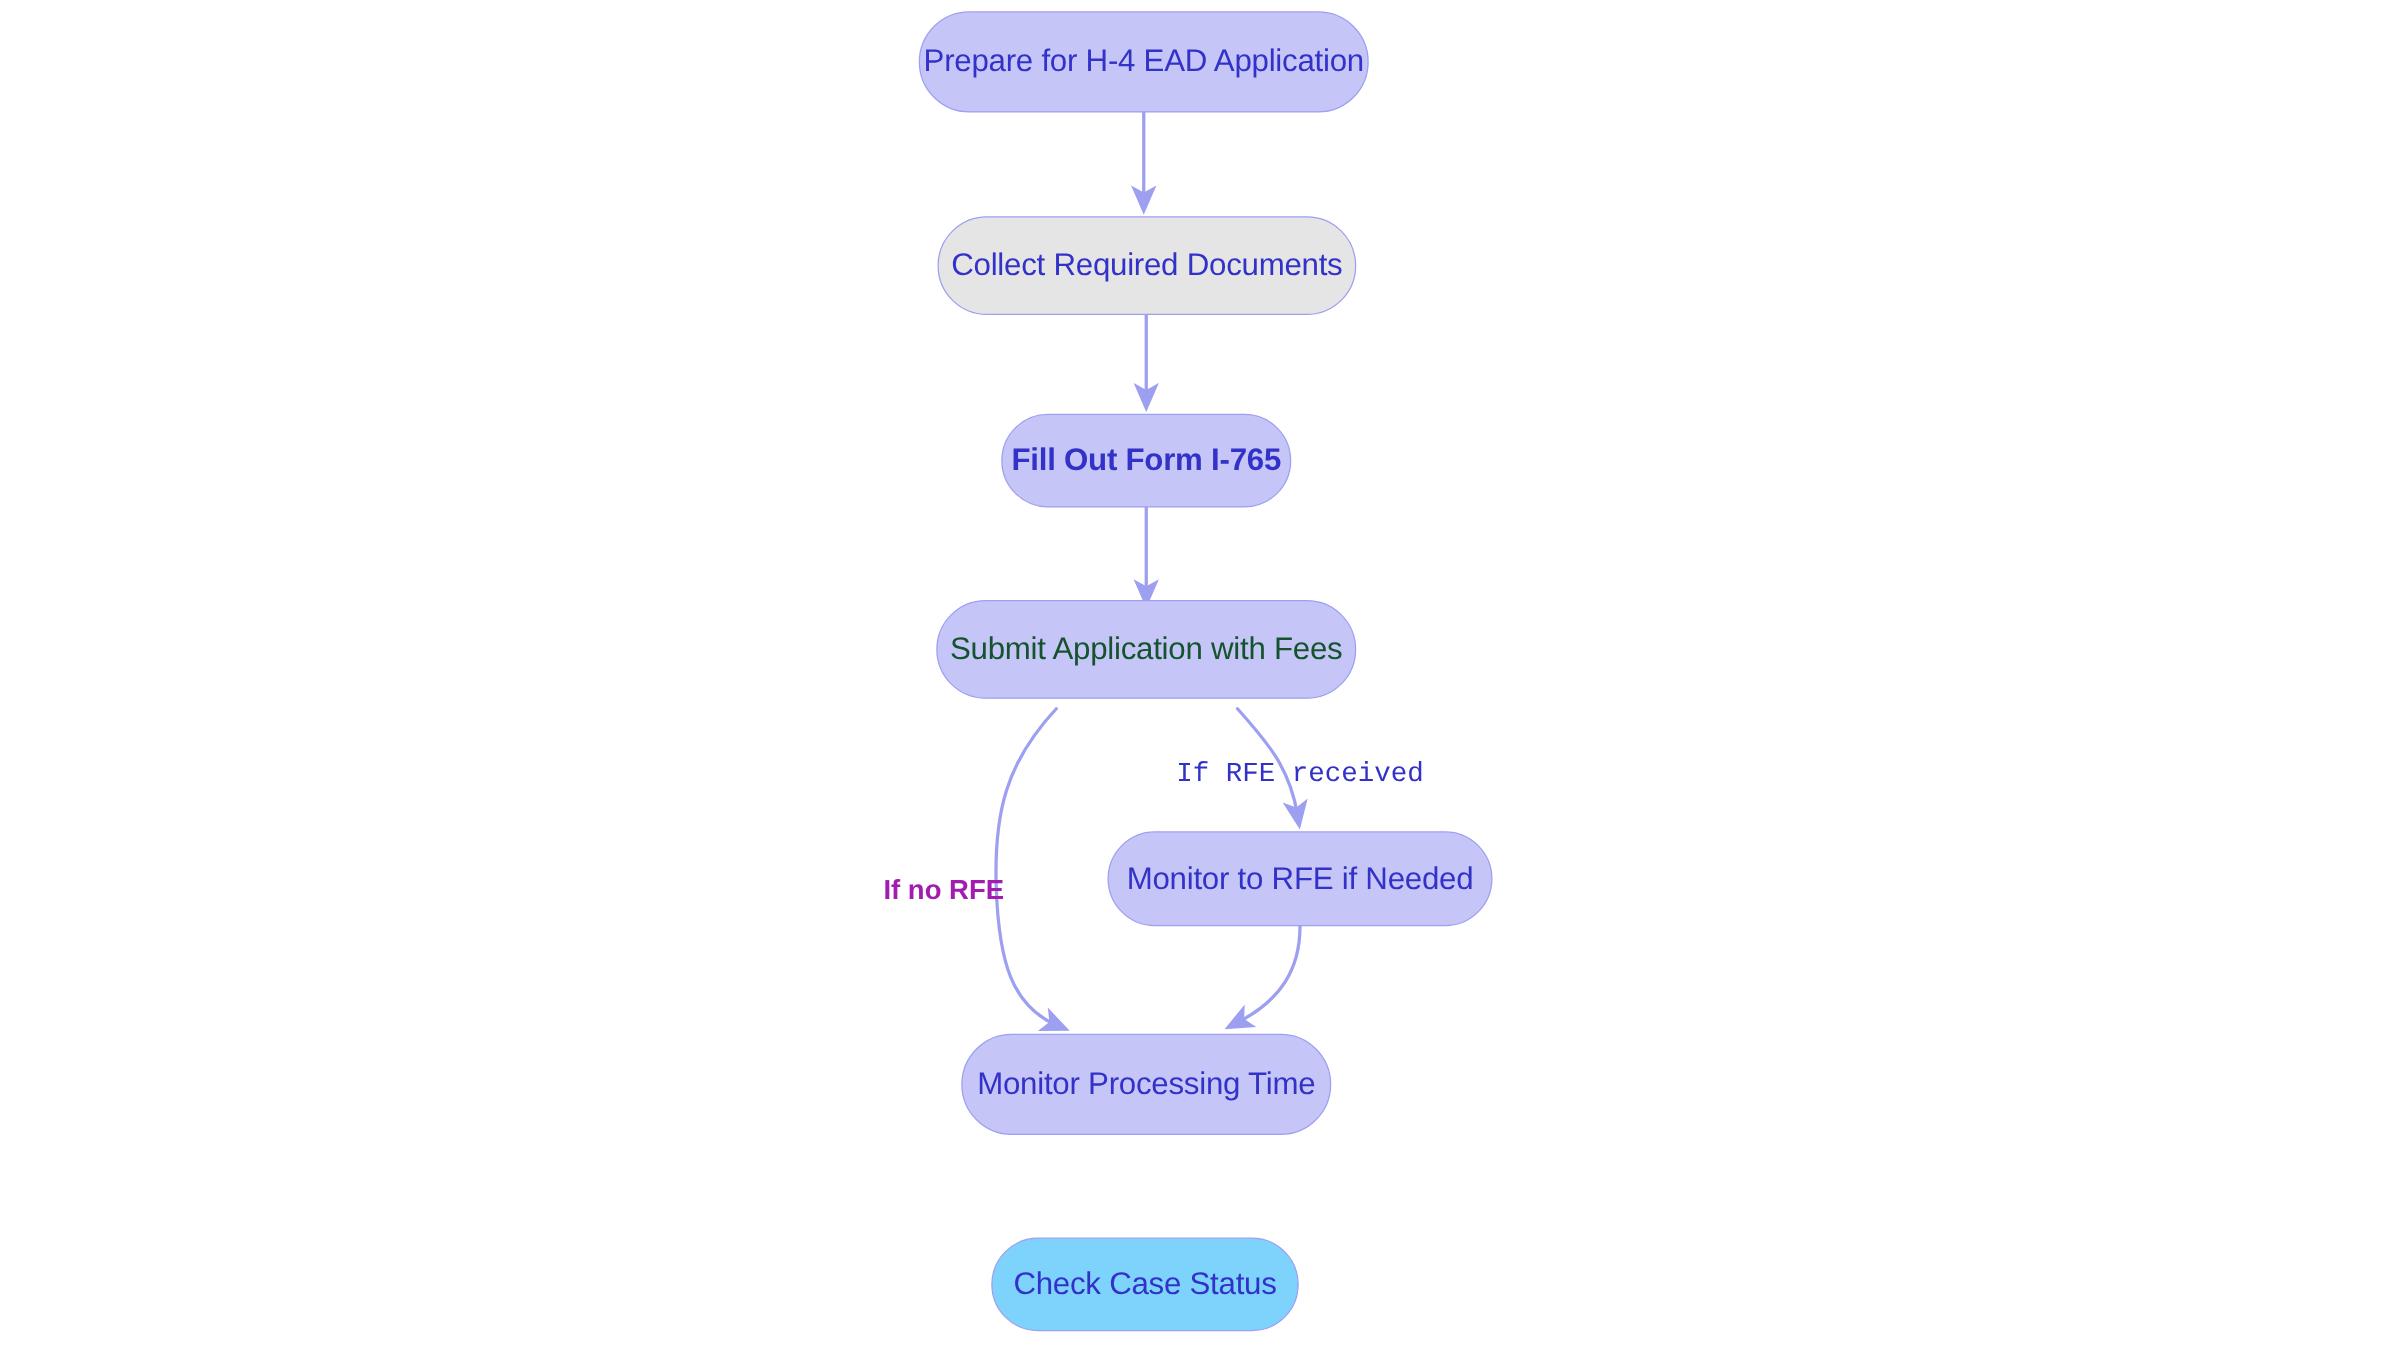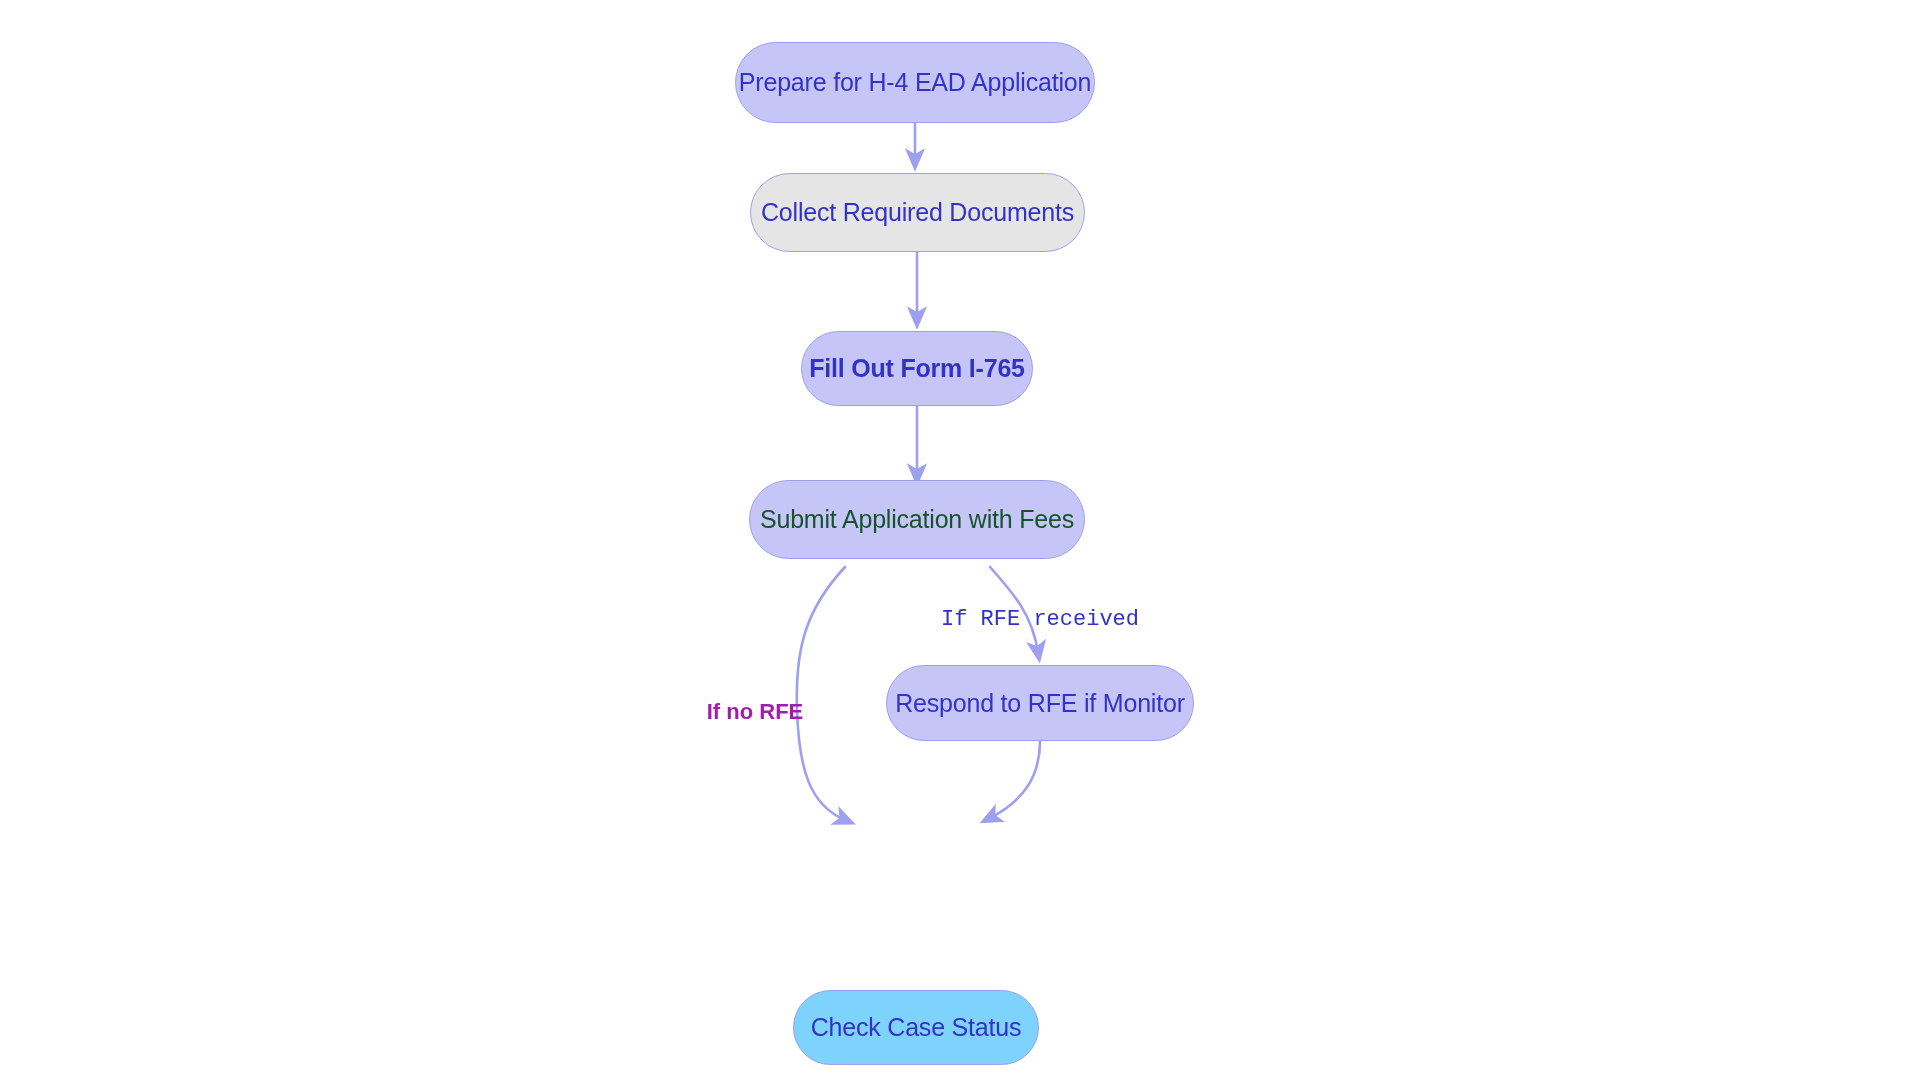--- a/index.html
+++ b/index.html
@@ -68,40 +68,43 @@
     <g id="edge-paths" stroke="#9d9ff0" stroke-width="2.6" fill="none" stroke-linecap="round">
         <path d="M 915 90 L 915 160" marker-end="url(#arrowhead)"></path>
         <path d="M 917 252 L 917 318" marker-end="url(#arrowhead)"></path>
         <path d="M 917 406 L 917 475" marker-end="url(#arrowhead)"></path>
         <path d="M 845 567 C 805 610 795 650 797 710 C 799 770 810 805 845 820" marker-end="url(#arrowhead)"></path>
         <path d="M 990 567 C 1015 595 1032 615 1038 652" marker-end="url(#arrowhead)"></path>
         <path d="M 1040 741 C 1040 775 1025 800 990 818" marker-end="url(#arrowhead)"></path>
       </g>
   </svg>
 
-  <div class="node" style="left: 735px; top: 9px; width: 360px; height: 81px; background: rgb(197, 198, 247); border-color: rgb(157, 159, 240); color: rgb(50, 50, 200); margin-top: 33px;">
+  <div class="node" style="left: 735px; top: 9px; width: 360px; height: 81px; background: rgb(197, 198, 247); border-color: rgb(157, 159, 240); color: rgb(50, 50, 200);">
     <span>Prepare for H-4 EAD Application</span>
   </div>
 
   <div class="node" style="left: 750px; top: 173px; width: 335px; height: 79px; background: #e5e5e5; border-color: rgb(157, 159, 240); color: rgb(50, 50, 200);">
     <span>Collect Required Documents</span>
   </div>
 
   <div class="node" style="left: 801px; top: 331px; width: 232px; height: 75px; background: rgb(197, 198, 247); border-color: rgb(157, 159, 240); color: rgb(50, 50, 200); font-weight: bold;">
     <span>Fill Out Form I-765</span>
   </div>
 
   <div class="node" style="left: 749px; top: 480px; width: 336px; height: 79px; background: rgb(197, 198, 247); border-color: rgb(157, 159, 240); color: #14532d;">
     <span>Submit Application with Fees</span>
   </div>
 
   <div class="node" style="left: 886px; top: 665px; width: 308px; height: 76px; background: rgb(197, 198, 247); border-color: rgb(157, 159, 240); color: rgb(50, 50, 200);">
-    <span>Respond to RFE if Monitor</span>
+    <span>Monitor to RFE if Needed</span>
   </div>
 
+  <div class="node" style="left: 769px; top: 827px; width: 296px; height: 81px; background: rgb(197, 198, 247); border-color: rgb(157, 159, 240); color: rgb(50, 50, 200);">
+    <span>Monitor Processing Time</span>
+  </div>
 
   <div class="node" style="left: 793px; top: 990px; width: 246px; height: 75px; background: #7dd3fc; border-color: rgb(157, 159, 240); color: rgb(50, 50, 200);">
     <span>Check Case Status</span>
   </div>
 
   <div class="edge-label" style="left: 755px; top: 712px; color: #a21caf; font-weight: bold;">
     <span>If no RFE</span>
   </div>
 
   <div class="edge-label" style="left: 1040px; top: 620px; color: rgb(50, 50, 200); font-family: Liberation Mono, monospace;">

